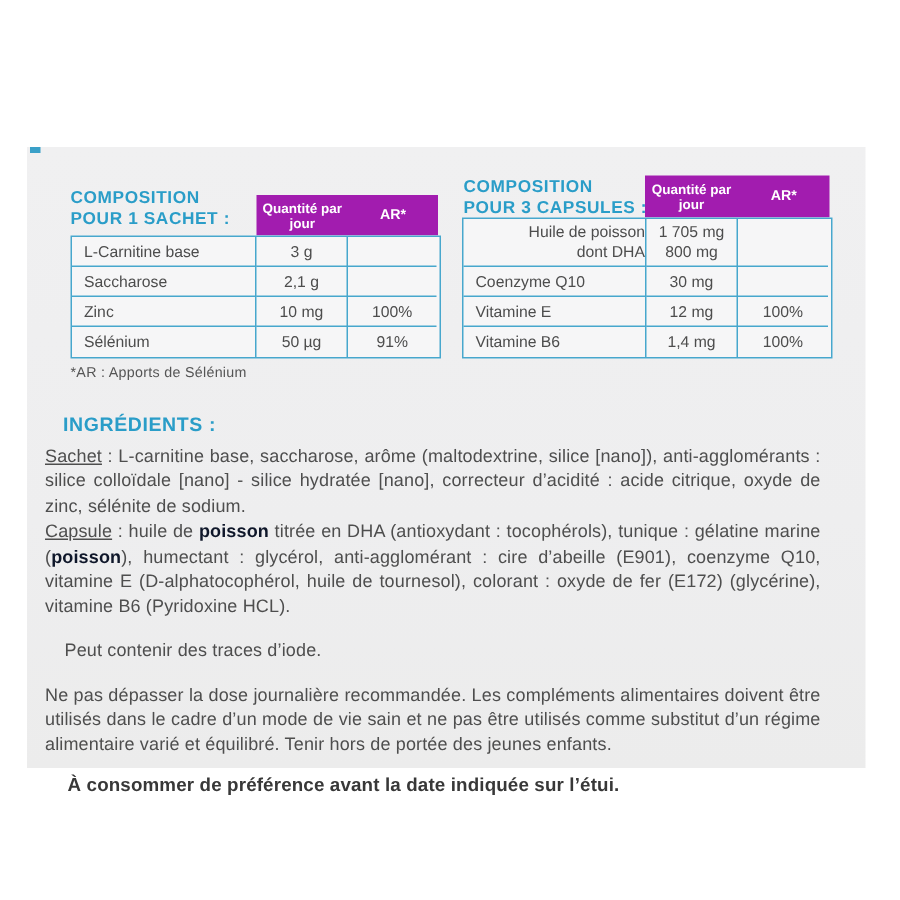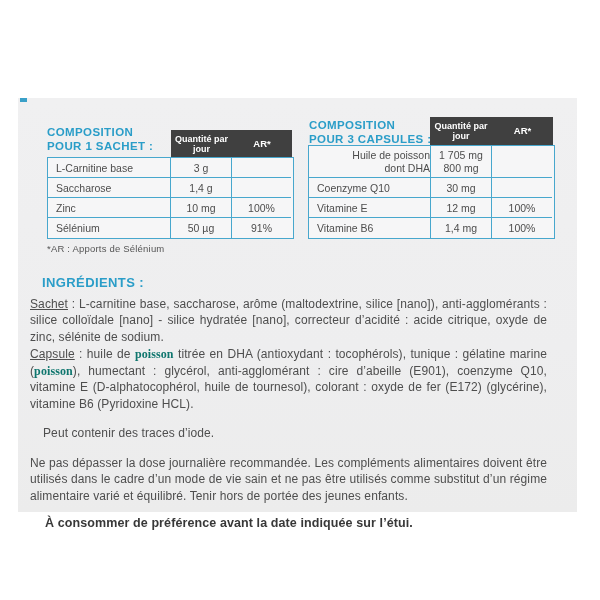--- a/index.html
+++ b/index.html
@@ -14,21 +14,21 @@
   }
   .artifact{
     position:absolute;left:2px;top:0px;width:7px;height:4px;
     background:#3aa0c8;
   }
   .tbl-heading{
     position:absolute;color:#2a9dc8;font-weight:bold;
     font-size:11.5px;line-height:14px;letter-spacing:0.4px;
   }
   .tbl-header{
-    position:absolute;background:#404040;display:flex;
+    position:absolute;background:#a21caf;display:flex;
     color:#ffffff;font-weight:600;font-size:9px;line-height:10px;
     text-align:center;align-items:center;
   }
   .tbl-header .hcell{display:flex;align-items:center;justify-content:center;height:100%;}
   .tbl{
     position:absolute;display:grid;border:1px solid #47a7cd;
     background:#f6f6f7;color:#4d4d4d;font-size:10.5px;
   }
   .tbl .c{
     border-right:1px solid #47a7cd;border-bottom:1px solid #47a7cd;
@@ -47,21 +47,21 @@
   .text-col{
     position:absolute;left:30px;top:275px;width:517px;
     color:#4e4e4e;font-size:12px;line-height:16.5px;letter-spacing:0.1px;
   }
   .ing-heading{
     color:#2a9dc8;font-weight:bold;font-size:13px;letter-spacing:0.4px;
     margin:0 0 4px 12px;
   }
   .para{text-align:justify;margin:0 0 1px 0;}
   .lead{text-decoration:underline;}
-  .b{font-weight:bold;color:#0f766e;font-family:Liberation Serif, serif;}
+  .b{font-weight:bold;color:#0f172a;}
   .traces{margin:13px;}
   .warning{text-align:justify;margin:13px 0 4px 0;}
   .best-before{
     margin:11px 0 0 15px;font-weight:bold;font-size:12.5px;color:#383838;
     letter-spacing:0.1px;
   }
 </style>
 </head>
 <body>
 
@@ -78,21 +78,21 @@
   <div class="hcell" style="width:61px;">Quantité par jour</div>
   <div class="hcell" style="width:60px;font-size:9.5px;">AR*</div>
 </div>
 
 <div class="tbl" style="left:47px;top:157px;width:245px;grid-template-columns:123px 61px 59px;grid-auto-rows:20px;">
   <div class="c name">L-Carnitine base</div>
   <div class="c val">3 g</div>
   <div class="c val lastcol"></div>
 
   <div class="c name">Saccharose</div>
-  <div class="c val">1,4 g</div>
+  <div class="c val">2,1 g</div>
   <div class="c val lastcol"></div>
 
   <div class="c name">Zinc</div>
   <div class="c val">10 mg</div>
   <div class="c val lastcol">100%</div>
 
   <div class="c name lastrow">Sélénium</div>
   <div class="c val lastrow">50 µg</div>
   <div class="c val lastcol lastrow">91%</div>
 </div>

